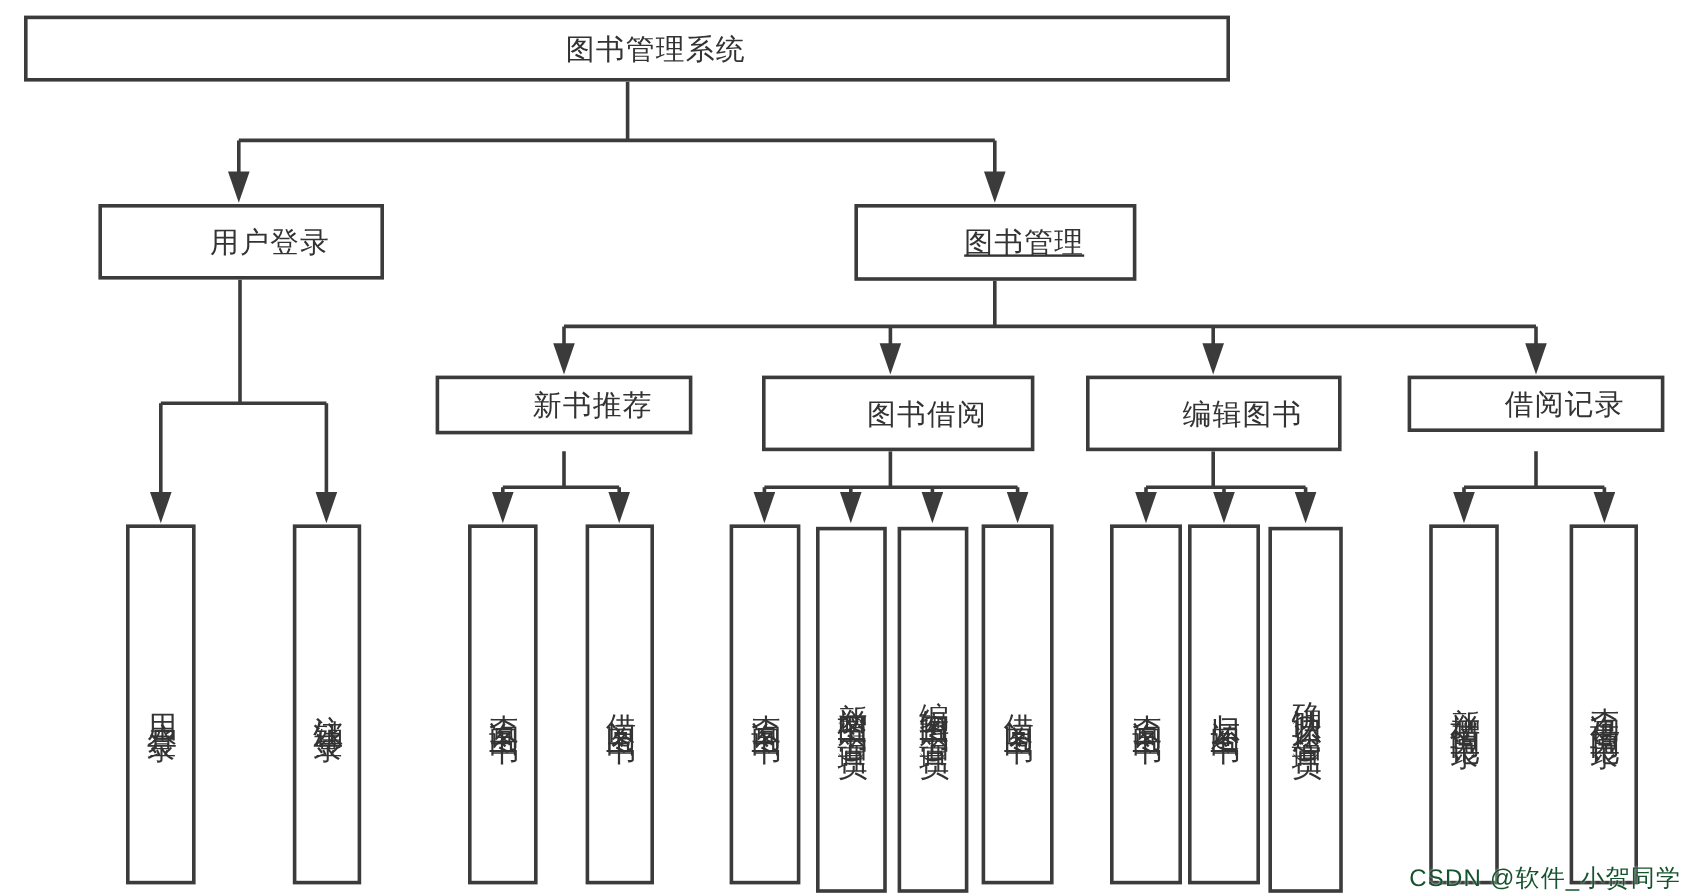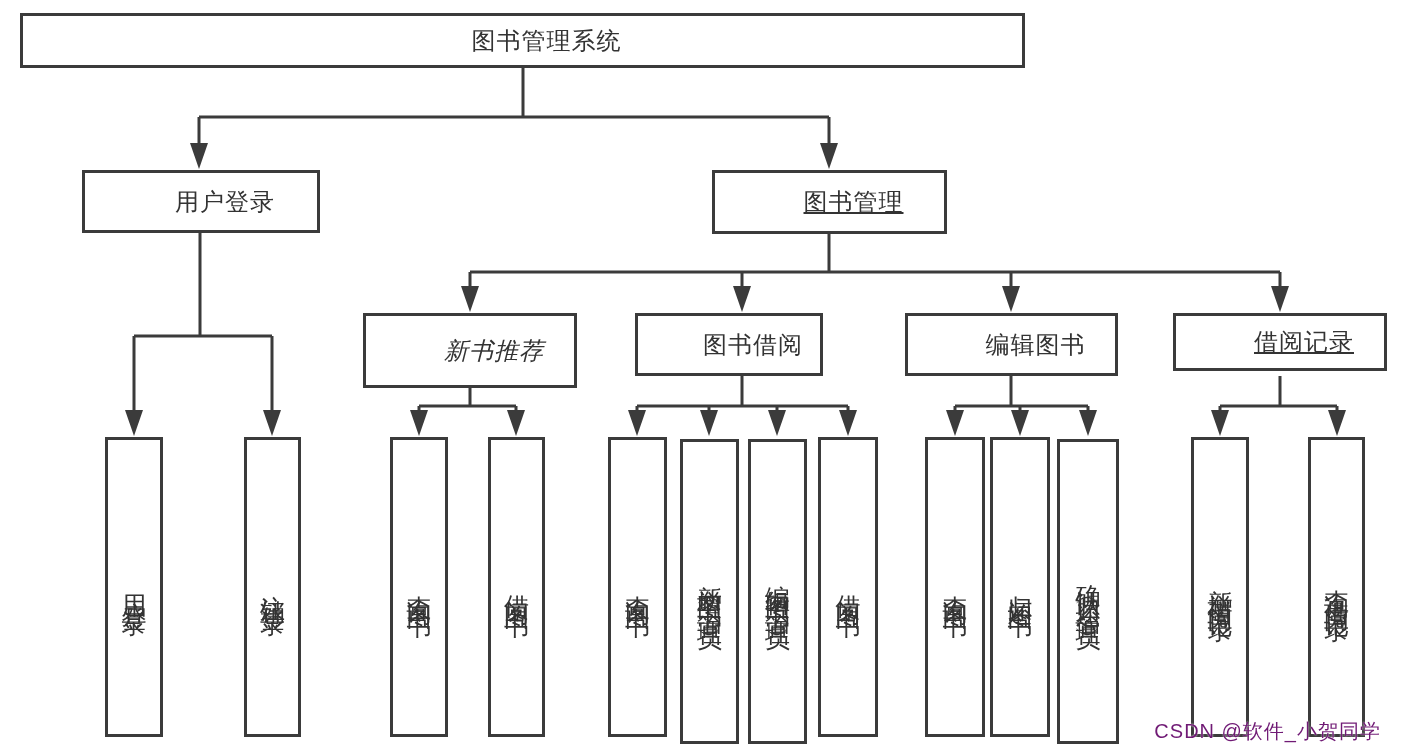--- a/index.html
+++ b/index.html
@@ -35,23 +35,23 @@
     writing-mode:vertical-rl;
     text-orientation:mixed;
     font-size:25px;
     line-height:1;
     letter-spacing:6px;
     color:#333333;
     white-space:nowrap;
   }
   #watermark{
     position:absolute;
-    right:24px;bottom:2px;
+    right:4px;bottom:2px;
     font-size:20px;
-    color:#701a75;
+    color:#14532d;
     text-shadow:0 0 2px #ffffff;
     letter-spacing:1px;
     z-index:3;
   }
 </style>
 </head>
 <body>
 
 <div id="canvas">
 
@@ -113,30 +113,30 @@
     <span>图书管理系统</span>
   </div>
 
   <div class="hbox" style="left:82px;top:170px;width:238px;height:63px;">
     <span>用户登录</span>
   </div>
   <div class="hbox" style="left:712px;top:170px;width:235px;height:64px;text-decoration:underline;">
     <span>图书管理</span>
   </div>
 
-  <div class="hbox" style="left:363px;top:313px;width:214px;height:75px;font-style:italic;">
+  <div class="hbox" style="left:363px;top:313px;width:214px;height:49px;">
     <span>新书推荐</span>
   </div>
-  <div class="hbox" style="left:635px;top:313px;width:188px;height:63px;text-align:center;">
+  <div class="hbox" style="left:635px;top:313px;width:227px;height:63px;text-align:center;">
     <span>图书借阅</span>
   </div>
   <div class="hbox" style="left:905px;top:313px;width:213px;height:63px;">
     <span>编辑图书</span>
   </div>
-  <div class="hbox" style="left:1173px;top:313px;width:214px;height:58px;text-decoration:underline;">
+  <div class="hbox" style="left:1173px;top:313px;width:214px;height:47px;">
     <span>借阅记录</span>
   </div>
 
   <div class="vbox" style="left:105px;top:437px;width:58px;height:300px;">
     <span>用户登录</span>
   </div>
   <div class="vbox" style="left:244px;top:437px;width:57px;height:300px;">
     <span>注销登录</span>
   </div>
 

